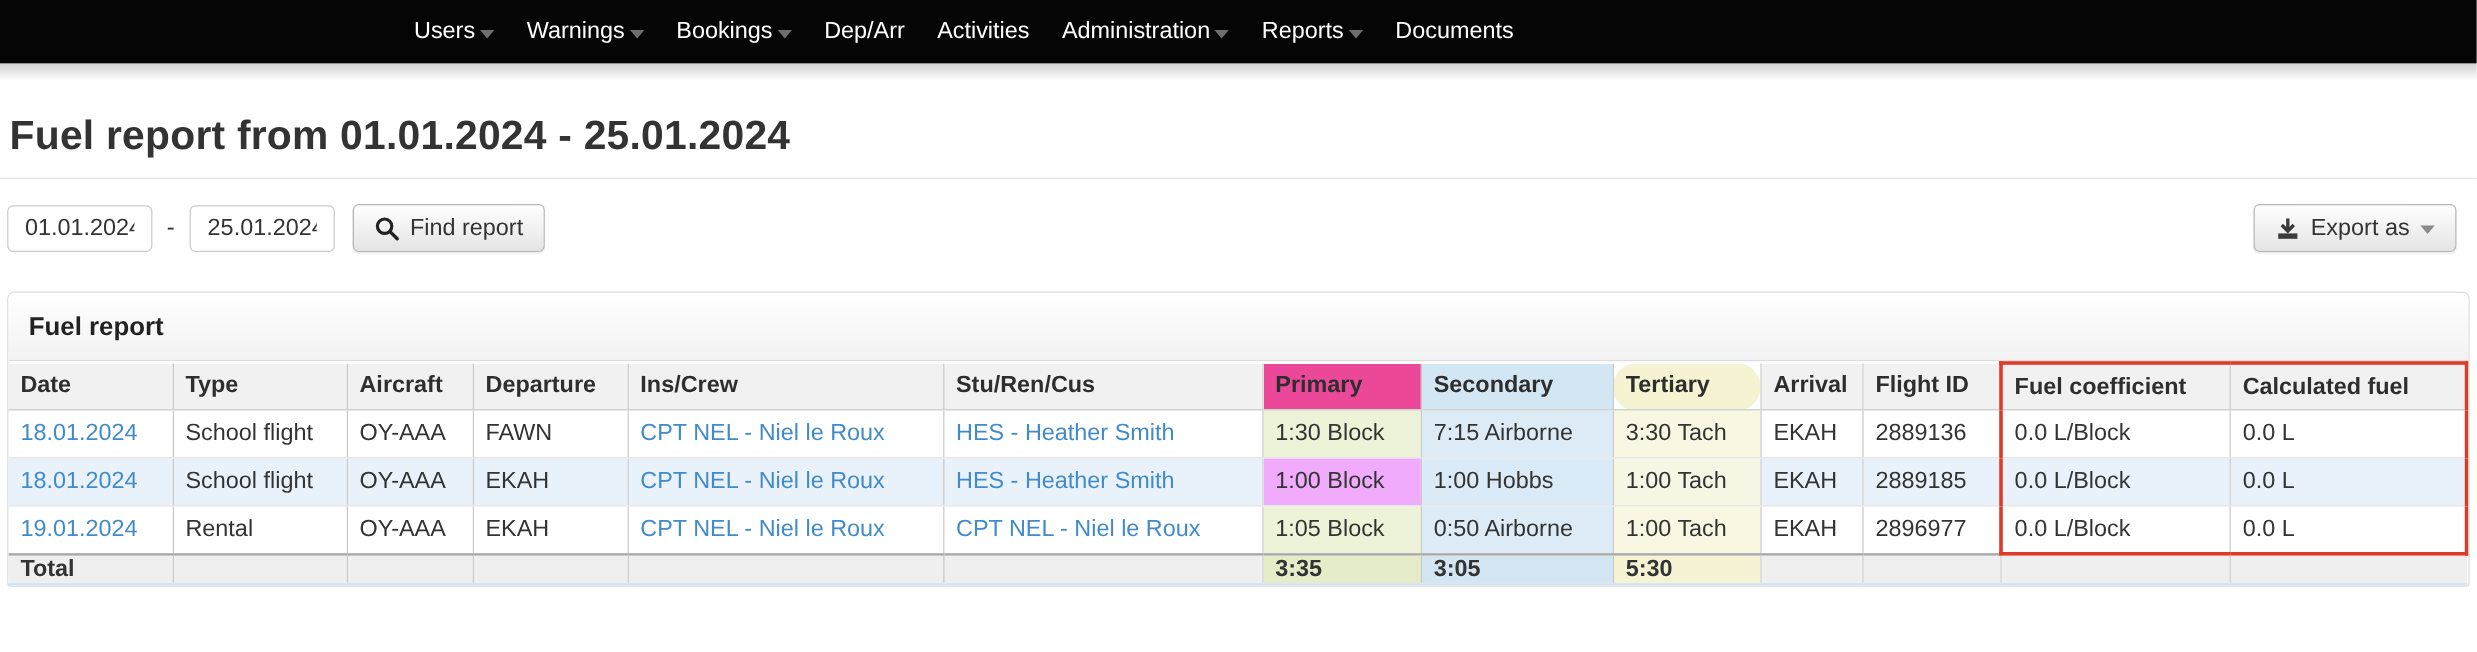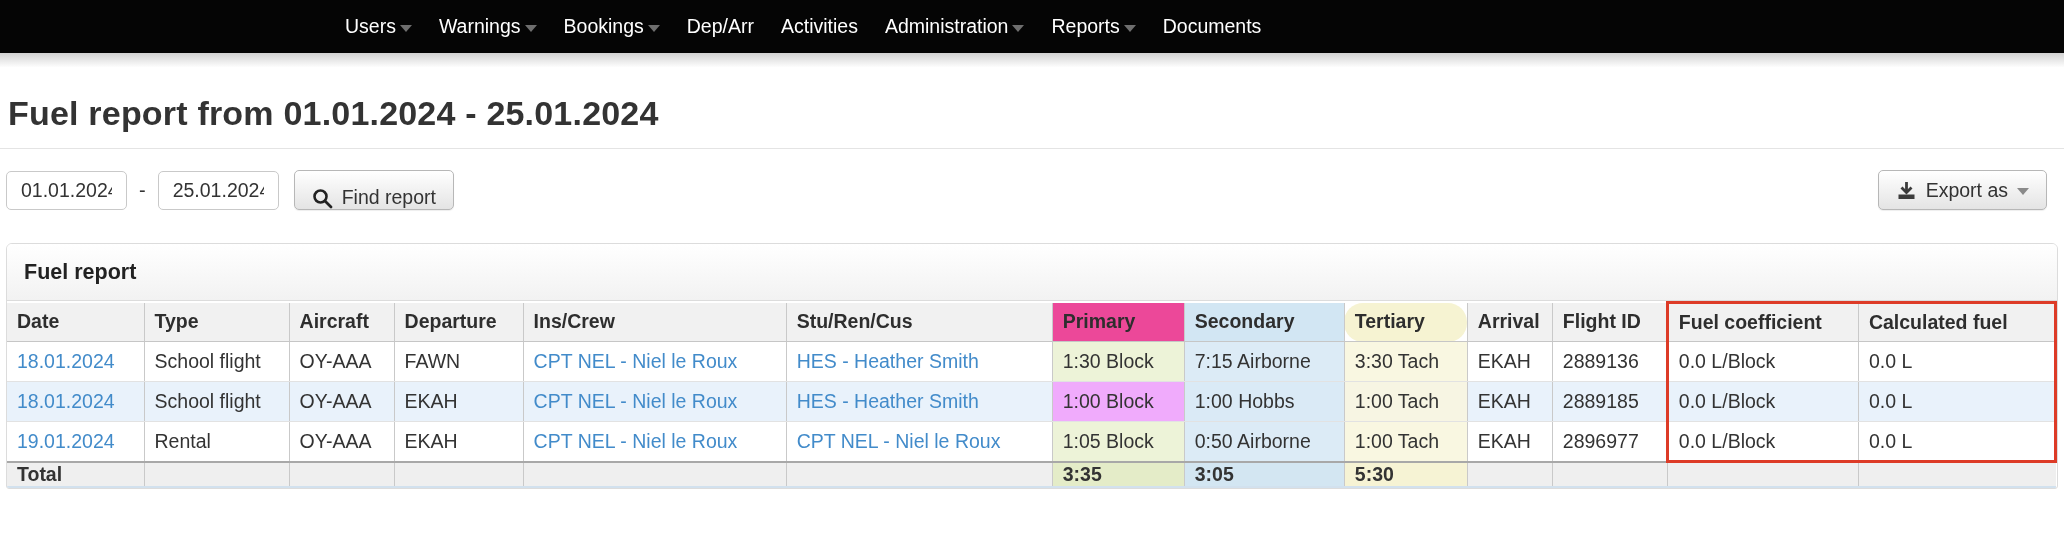--- a/index.html
+++ b/index.html
@@ -52,21 +52,21 @@
   .dash { margin:0 12px; font-size:20px; color:#333; }
   .btn {
     height:40px;
     background:linear-gradient(#ffffff,#e4e4e4);
     border:1px solid #b7b7b7; border-radius:5px;
     font-family:inherit; font-size:19.5px; color:#333;
     display:inline-flex; align-items:center; gap:9px;
     padding:0 17px; cursor:pointer;
     box-shadow:0 1px 1px rgba(0,0,0,0.07);
   }
-  .find-btn { margin-left:15px;align-items:flex-end; }
+  .find-btn { margin-left:15px; }
   .export-btn { margin-left:auto; margin-right:11px; }
   .btn .icon-svg { display:block; }
   .btn .caret { border-top-color:#8a8a8a; margin-top:2px; }
 
   
   .panel {
     margin-top:33px;
     border:1px solid #dcdcdc;
     border-radius:6px 6px 3px 3px;
     overflow:hidden;

